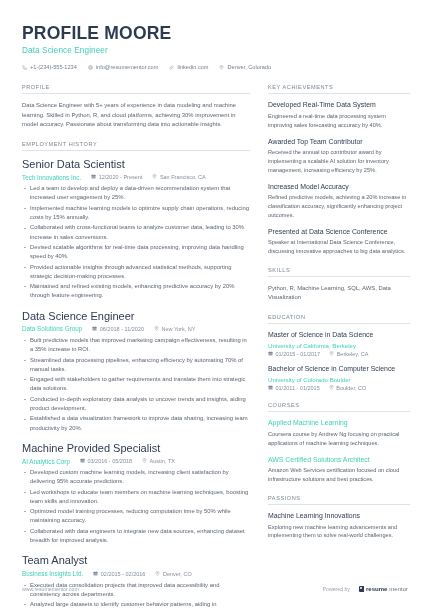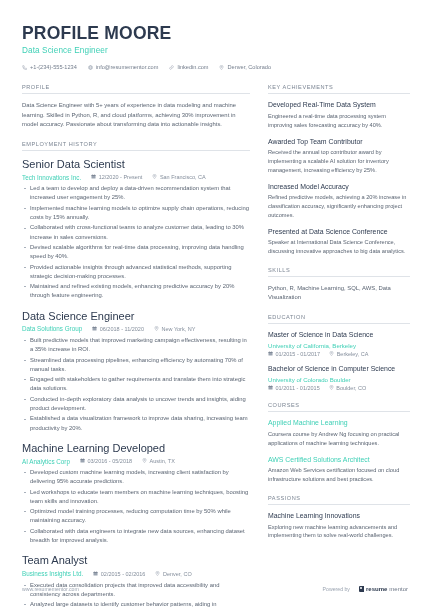--- a/index.html
+++ b/index.html
@@ -305,21 +305,21 @@
               </div>
               <ul class="bullets">
                 <li>Built predictive models that improved marketing campaign effectiveness, resulting in a 35% increase in ROI.</li>
                 <li>Streamlined data processing pipelines, enhancing efficiency by automating 70% of manual tasks.</li>
                 <li>Engaged with stakeholders to gather requirements and translate them into strategic data solutions.</li>
                 <li>Conducted in-depth exploratory data analysis to uncover trends and insights, aiding product development.</li>
                 <li>Established a data visualization framework to improve data sharing, increasing team productivity by 20%.</li>
               </ul>
             </div>
             <div class="job">
-              <div class="job-role">Machine Learning Developed</div>
+              <div class="job-role">Machine Provided Specialist</div>
               <div class="job-meta">
                 <span class="company">AI Analytics Corp</span>
                 <span class="meta-item">
                   <span><svg width="5" height="5" viewBox="0 0 16 16" fill="#9aa3b0">
                       <rect x="1.5" y="3" width="13" height="11.5" rx="1"></rect>
                       <rect x="1.5" y="3" width="13" height="3" fill="#7b8593"></rect>
                       <rect x="4" y="1" width="1.4" height="3" fill="#7b8593"></rect>
                       <rect x="10.6" y="1" width="1.4" height="3" fill="#7b8593"></rect>
                     </svg></span>
                   <span>03/2016 - 05/2018</span>

